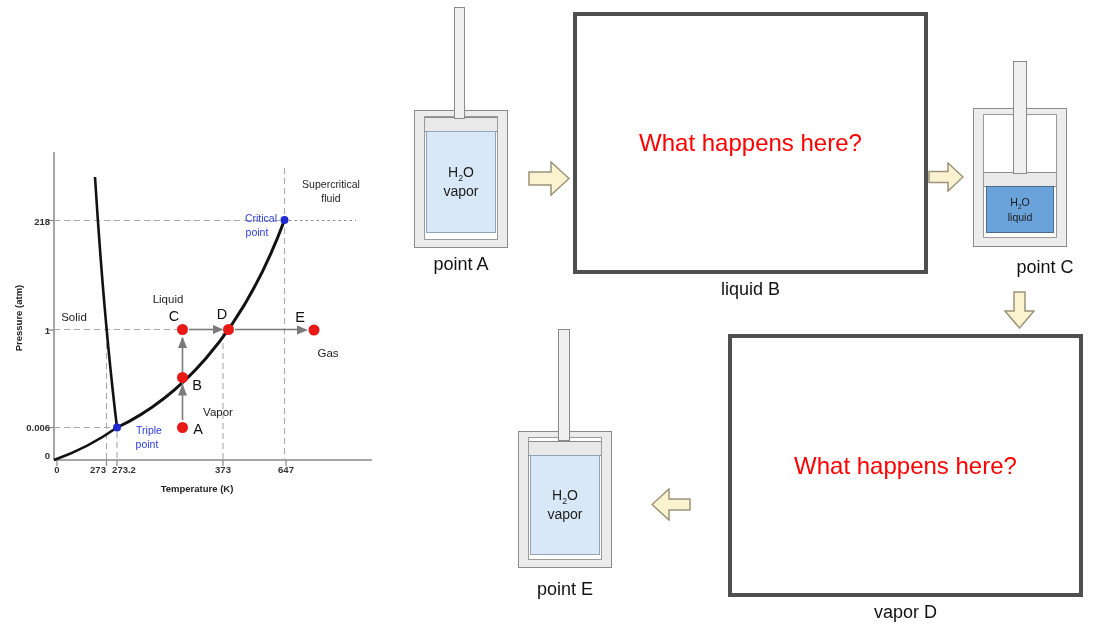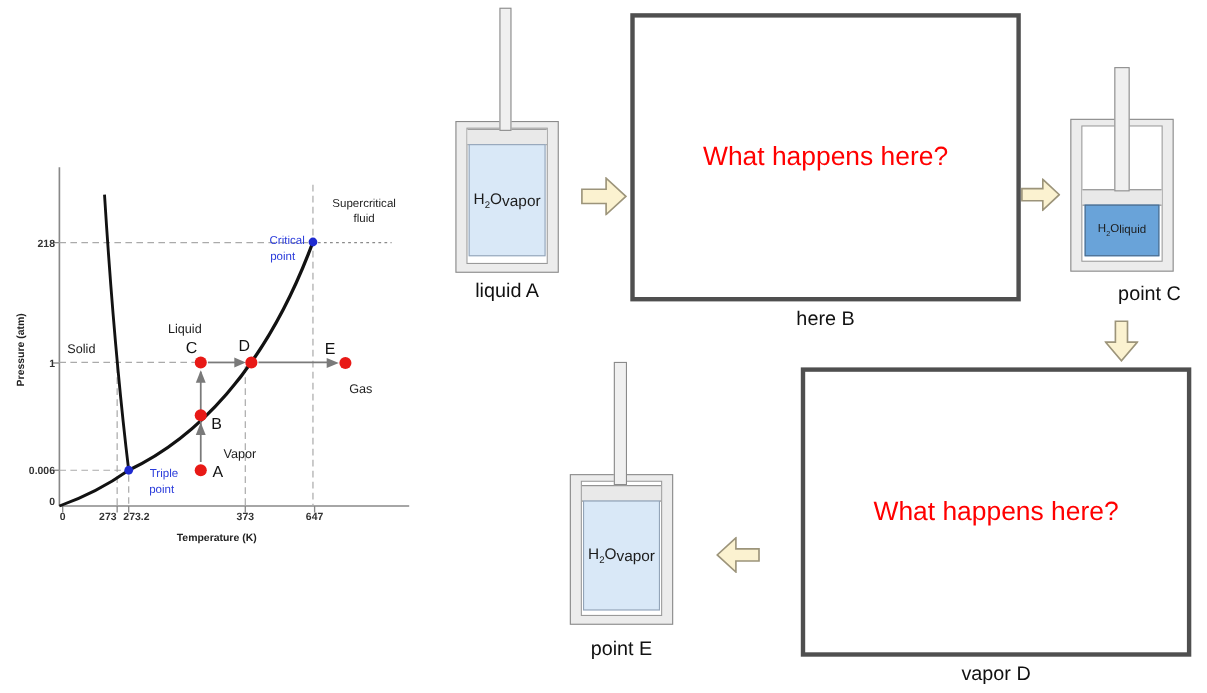--- a/index.html
+++ b/index.html
@@ -31,21 +31,21 @@
     border:1px solid #9a9a9a;
   }
   .plate{
     position:absolute;left:0;right:0;
     background:#e9e9e9;
     border-bottom:1px solid #8a8a8a;
     border-top:1px solid #8a8a8a;
   }
   .fluid{
     position:absolute;
-    display:flex;align-items:center;justify-content:center;
+    display:flex;flex-direction:column;align-items:center;justify-content:center;
     text-align:center;color:#1c1c1c;line-height:1.2;
   }
   .fluid.vapor{background:#d9e8f7;border:1px solid #93a4b8;font-size:14px;}
   .fluid.liquid{background:#69a3d9;border:1px solid #4a6a8a;font-size:10.5px;}
   .fluid sub{font-size:0.62em;}
 
   .caption{
     position:absolute;
     text-align:center;
     font-size:18px;color:#111111;
@@ -163,30 +163,30 @@
 <div class="rod" style="left:454px;top:7px;width:11px;height:112px;"></div>
 <div class="cyl" style="left:414px;top:110px;width:94px;height:138px;">
   <div class="cavity" style="left:9px;right:9px;top:5px;bottom:7px;">
     <div class="plate" style="top:0;height:13px;"></div>
     <div class="fluid vapor" style="top:14px;left:1px;right:1px;bottom:6px;">
       <span><span>H</span><sub>2</sub><span>O</span></span>
       <span>vapor</span>
     </div>
   </div>
 </div>
-<div class="caption" style="left:414px;top:254px;width:94px;">liquid A</div>
+<div class="caption" style="left:414px;top:254px;width:94px;">point A</div>
 
 <svg class="blockarrow" style="left:528px;top:161px;" width="42" height="35" viewBox="0 0 42 35">
   <polygon points="1,11 23,11 23,1 41,17.5 23,34 23,24 1,24" fill="#fbf2d0" stroke="#9c947a" stroke-width="1.5"></polygon>
 </svg>
 
 <div class="qbox" style="left:573px;top:12px;width:355px;height:262px;">
   <div class="qtext">What happens here?</div>
 </div>
-<div class="caption" style="left:573px;top:279px;width:355px;">here B</div>
+<div class="caption" style="left:573px;top:279px;width:355px;">liquid B</div>
 
 <svg class="blockarrow" style="left:928px;top:162px;" width="36" height="30" viewBox="0 0 36 30">
   <polygon points="1,9.5 20,9.5 20,1 35,15 20,29 20,20.5 1,20.5" fill="#fbf2d0" stroke="#9c947a" stroke-width="1.5"></polygon>
 </svg>
 
 <div class="rod" style="left:1013px;top:61px;width:14px;height:113px;"></div>
 <div class="cyl" style="left:973px;top:108px;width:94px;height:139px;">
   <div class="cavity" style="left:9px;right:9px;top:5px;bottom:8px;">
     <div class="plate" style="top:57px;height:13px;"></div>
     <div class="fluid liquid" style="top:71px;left:2px;right:2px;bottom:4px;">

